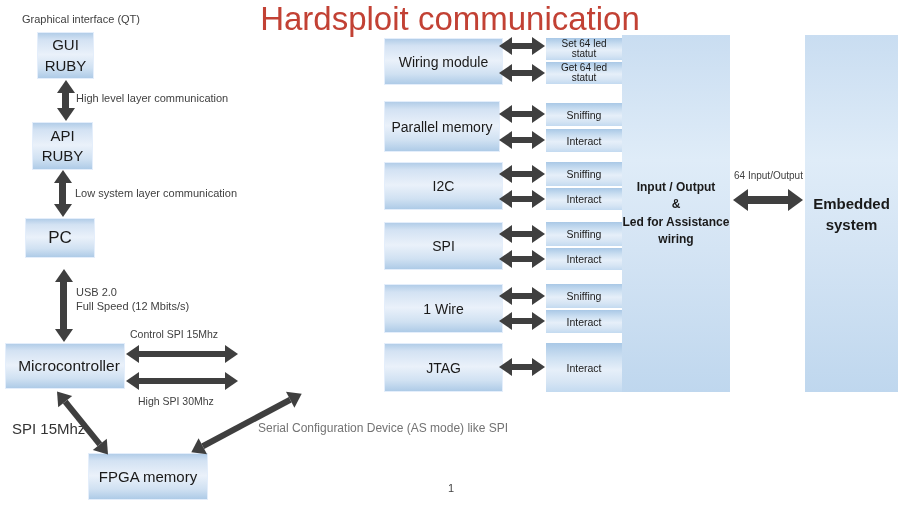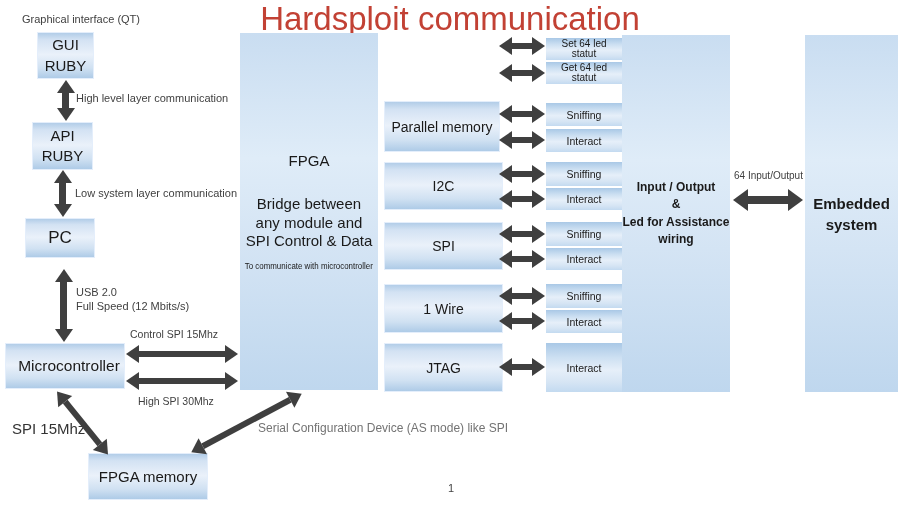--- a/index.html
+++ b/index.html
@@ -54,28 +54,22 @@
   <div class="lbl" style="left:448px;top:481px;font-size:11px;color:#444;">1</div>
 
   <div class="box pre" style="left:37px;top:32px;width:57px;height:47px;font-size:15px;line-height:1.35;">GUI
 RUBY</div>
   <div class="box pre" style="left:32px;top:122px;width:61px;height:48px;font-size:15px;line-height:1.35;">API
 RUBY</div>
   <div class="box" style="left:25px;top:218px;width:70px;height:40px;font-size:17px;">PC</div>
   <div class="box" style="left:5px;top:343px;width:120px;height:46px;font-size:15.5px;padding-left:8px;">Microcontroller</div>
   <div class="box" style="left:88px;top:453px;width:120px;height:47px;font-size:15px;">FPGA memory</div>
 
-  <div class="box tall" style="left:240px;top:33px;width:138px;height:357px;">
-    <div style="font-size:15px;margin-bottom:26px;">FPGA</div>
-    <div class="pre" style="font-size:15px;line-height:1.25;margin-bottom:10px;">Bridge between
-any module and
-SPI Control &amp; Data</div>
-    <div style="font-size:9px;white-space:nowrap;transform:scaleX(0.88);">To communicate with microcontroller</div>
-  </div>
 
+  <div class="box" style="left:384px;top:38px;width:119px;height:47px;font-size:14px;">Wiring module</div>
   <div class="box" style="left:384px;top:101px;width:116px;height:51px;font-size:14px;">Parallel memory</div>
   <div class="box" style="left:384px;top:162px;width:119px;height:48px;font-size:14px;">I2C</div>
   <div class="box" style="left:384px;top:222px;width:119px;height:48px;font-size:14px;">SPI</div>
   <div class="box" style="left:384px;top:284px;width:119px;height:49px;font-size:14px;">1 Wire</div>
   <div class="box" style="left:384px;top:343px;width:119px;height:49px;font-size:14px;">JTAG</div>
 
   <div class="box small pre" style="left:546px;top:38px;width:76px;height:22px;font-size:10px;line-height:1.05;">Set 64 led
 statut</div>
   <div class="box small pre" style="left:546px;top:62px;width:76px;height:22px;font-size:10px;line-height:1.05;">Get 64 led
 statut</div>

